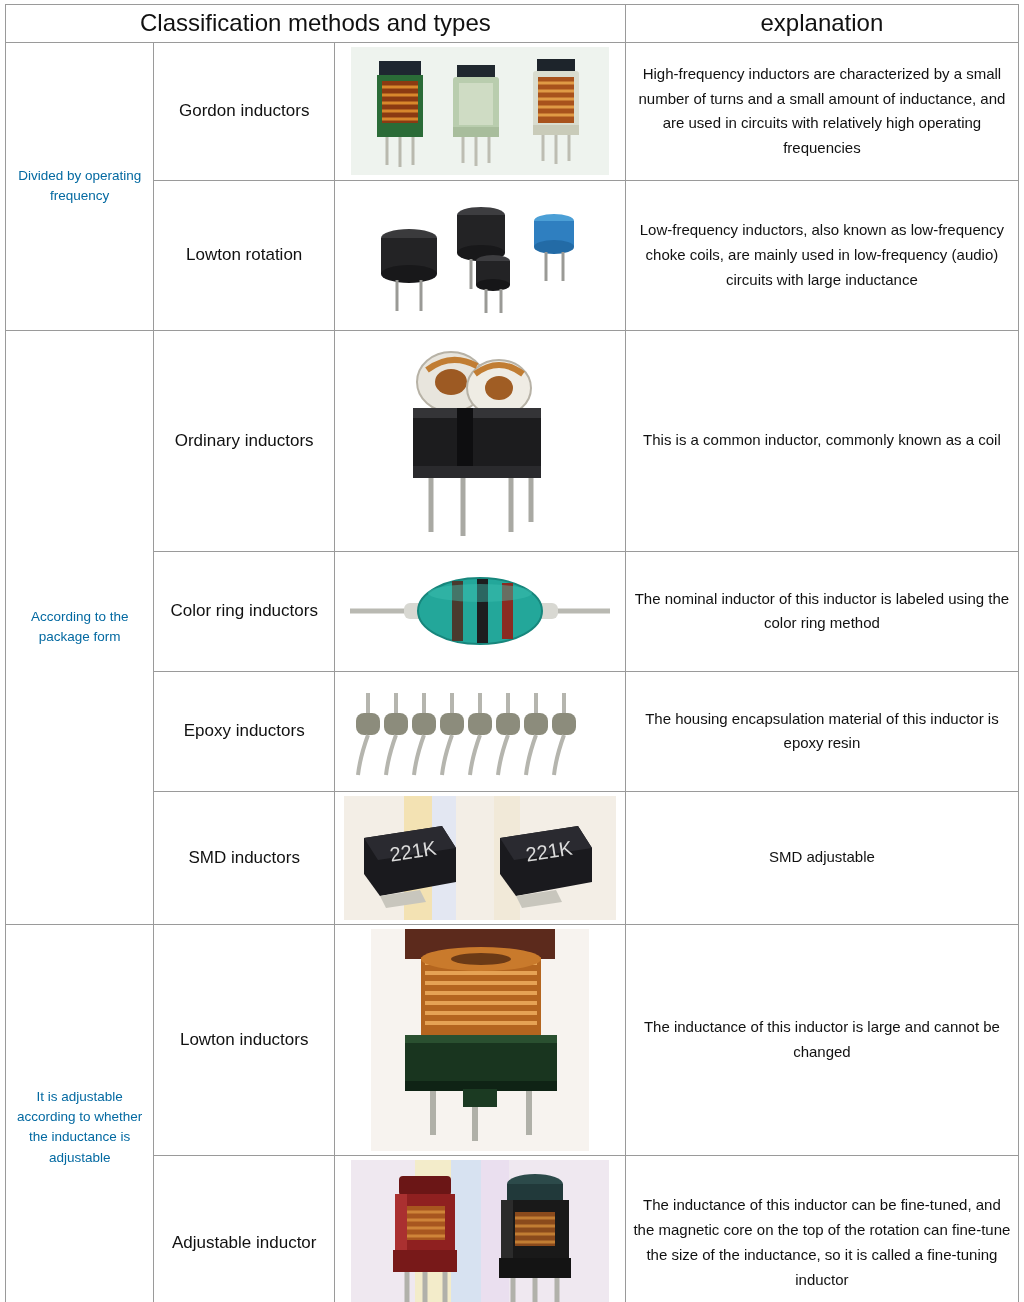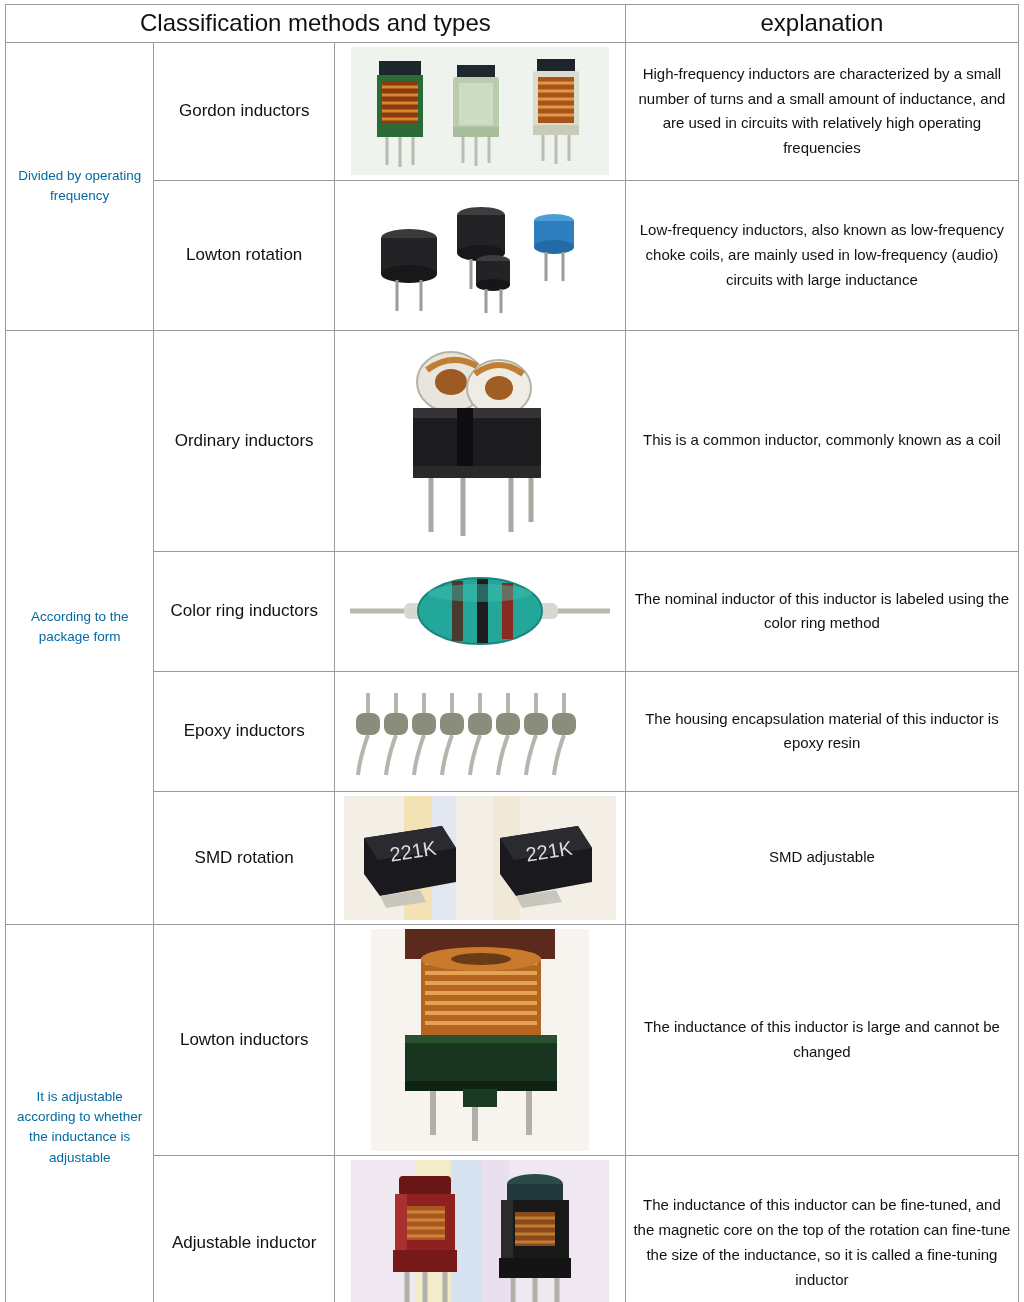--- a/index.html
+++ b/index.html
@@ -313,21 +313,21 @@
                   <path d="M24 54 q-8 22 -10 40" stroke="#b5b5ae" stroke-width="4" fill="none"></path>
                 </g>
               </g>
             </svg>
           </div>
         </td>
         <td class="col-expl">The housing encapsulation material of this inductor is epoxy resin</td>
       </tr>
 
       <tr style="height:120px;">
-        <td class="col-type">SMD rotation</td>
+        <td class="col-type">SMD inductors</td>
         <td class="col-img">
           <div class="imgbox">
             <svg class="part" width="272" height="124" viewBox="0 0 272 124">
               <rect x="0" y="0" width="272" height="124" fill="#f3eee6"></rect>
               <rect x="60" y="0" width="28" height="124" fill="#f2dfa6" opacity="0.8"></rect>
               <rect x="88" y="0" width="24" height="124" fill="#dfe5f5" opacity="0.8"></rect>
               <rect x="150" y="0" width="26" height="124" fill="#f0e7d4" opacity="0.8"></rect>
 
               <g>
                 <polygon points="20,42 98,30 112,52 112,86 36,100 20,78" fill="#1a1a1e"></polygon>

